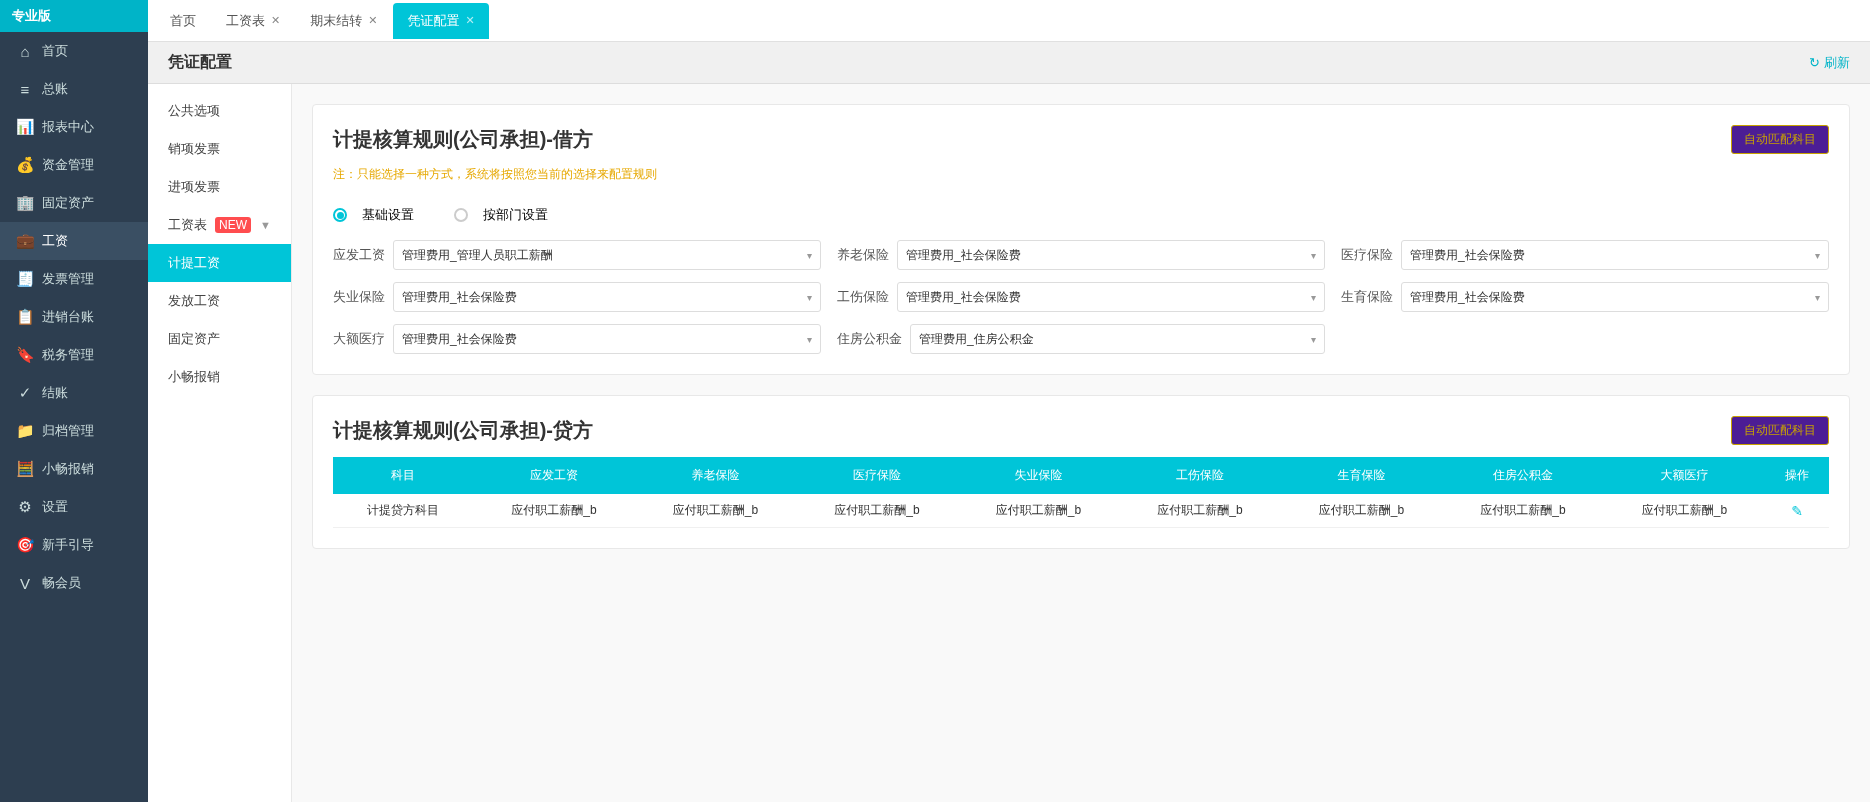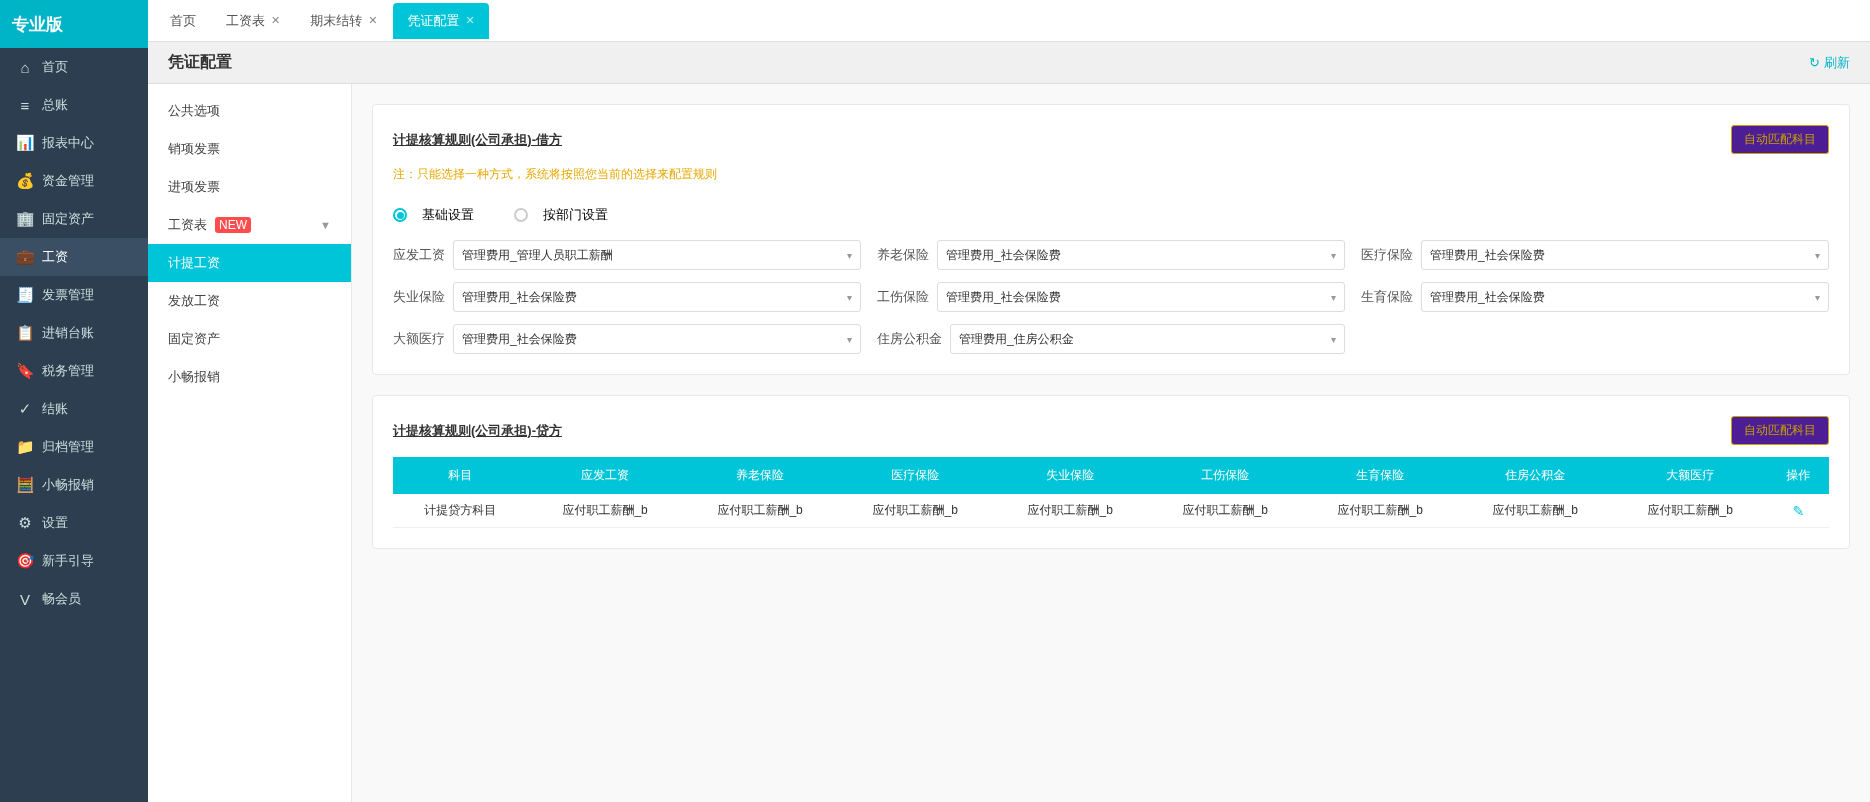--- a/index.html
+++ b/index.html
@@ -11,23 +11,23 @@
       background: #2d3e50;
       color: #ccc;
       display: flex;
       flex-direction: column;
       flex-shrink: 0;
       height: 100%;
     }
     .sidebar-header {
       background: #00b4c8;
       color: white;
-      font-size: 17px;
+      font-size: 13px;
       font-weight: bold;
-      padding: 24px 12px;
+      padding: 16px 12px;
       height: 28px;
       display: flex;
       align-items: center;
     }
     .sidebar-item {
       display: flex;
       align-items: center;
       padding: 10px 16px;
       color: #cdd;
       cursor: pointer;
@@ -86,21 +86,21 @@
 
     
     .content-area {
       display: flex;
       flex: 1;
       overflow: hidden;
     }
 
     
     .left-nav {
-      width: 204px;
+      width: 144px;
       background: #fff;
       border-right: 1px solid #e8e8e8;
       padding: 8px 0;
       flex-shrink: 0;
       overflow-y: auto;
     }
     .left-nav-item {
       padding: 10px 20px;
       cursor: pointer;
       color: #444;
@@ -139,21 +139,21 @@
       border-radius: 4px;
       margin-bottom: 20px;
       padding: 20px;
     }
     .section-header {
       display: flex;
       align-items: center;
       justify-content: space-between;
       margin-bottom: 12px;
     }
-    .section-title { font-size: 13px; font-weight: bold; color: #333; text-decoration: underline; }
+    .section-title { font-size: 20px; font-weight: bold; color: #333; }
     .note-text { color: #e6a800; font-size: 12px; margin-bottom: 23px; }
 
     .auto-match-btn {
       border: 1px solid #c8a200;
       color: #c8a200;
       background: #4c1d95;
       padding: 5px 12px;
       border-radius: 3px;
       cursor: pointer;
       font-size: 12px;

